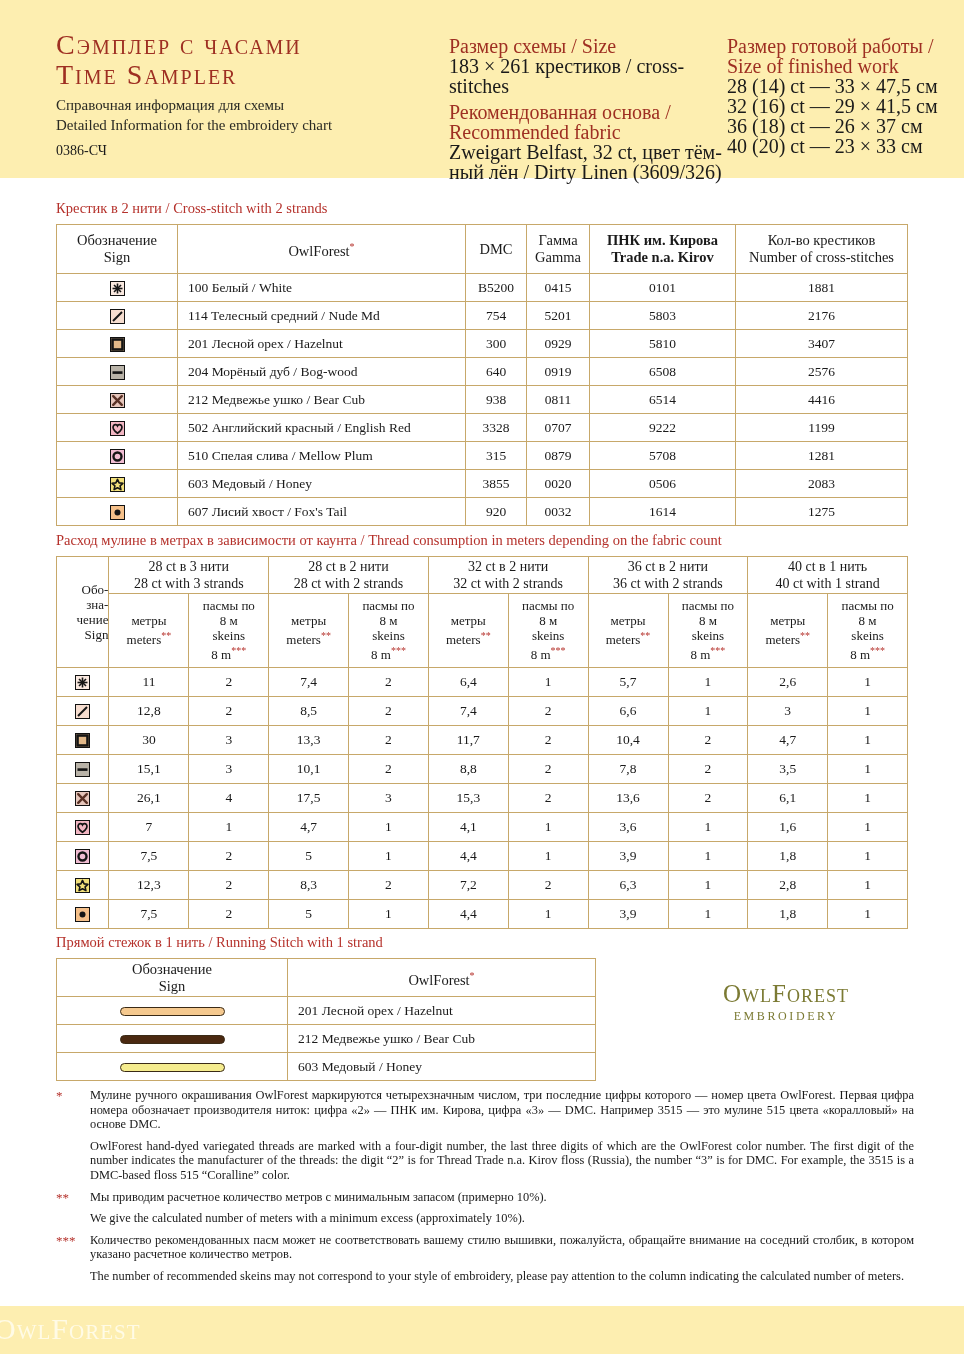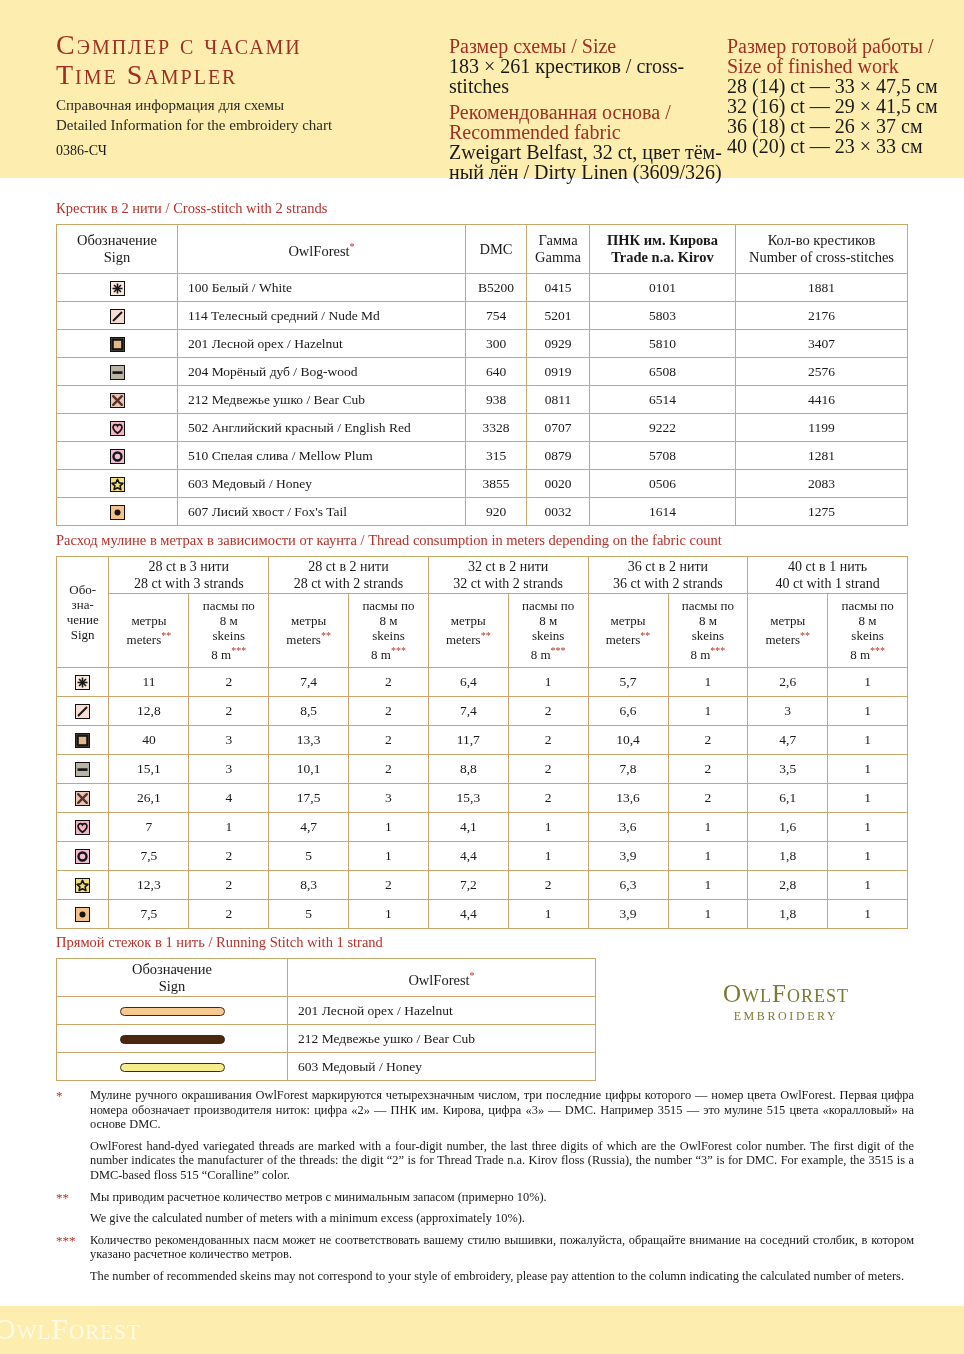--- a/index.html
+++ b/index.html
@@ -282,21 +282,21 @@
         <td>1275</td>
       </tr>
     </tbody>
 </table>
 
 <div class="caption" style="left:56px;top:532px;">Расход мулине в метрах в зависимости от каунта / Thread consumption in meters depending on the fabric count</div>
 
 <table id="t2">
   <thead>
     <tr>
-      <th rowspan="2" style="width:52px;" class="signhead">
+      <th rowspan="2" style="width:52px;text-align:right;" class="signhead">
         <span>Обо-</span><br>
         <span>зна-</span><br>
         <span>чение</span><br>
         <span>Sign</span>
       </th>
       <th colspan="2" class="g1">
         <span>28 ct в 3 нити</span><br>
         <span>28 ct with 3 strands</span>
       </th>
       <th colspan="2" class="g1">
@@ -362,21 +362,21 @@
         <td class="dat">2</td>
         <td class="dat">6,6</td>
         <td class="dat">1</td>
         <td class="dat">3</td>
         <td class="dat">1</td>
       </tr>
       <tr>
         <td class="dat"><span class="sw" style="background: rgb(226, 184, 137);"><svg width="13" height="13" viewBox="0 0 13 13">
               <rect x="1.5" y="1.5" width="10" height="10" fill="none" stroke="#151515" stroke-width="2.6"></rect>
             </svg></span></td>
-        <td class="dat">40</td>
+        <td class="dat">30</td>
         <td class="dat">3</td>
         <td class="dat">13,3</td>
         <td class="dat">2</td>
         <td class="dat">11,7</td>
         <td class="dat">2</td>
         <td class="dat">10,4</td>
         <td class="dat">2</td>
         <td class="dat">4,7</td>
         <td class="dat">1</td>
       </tr>

